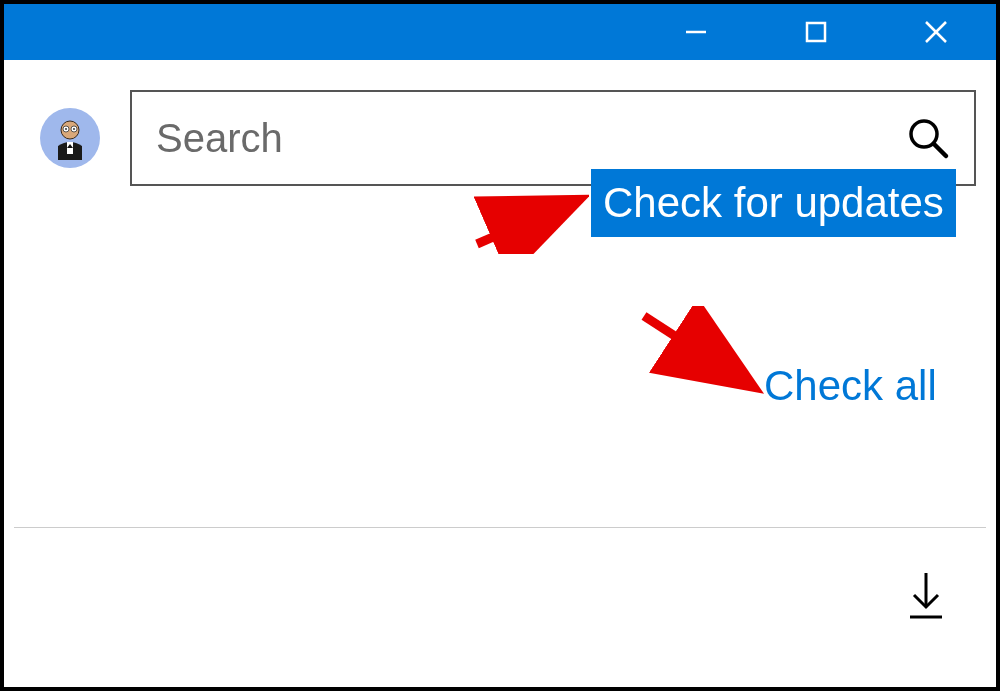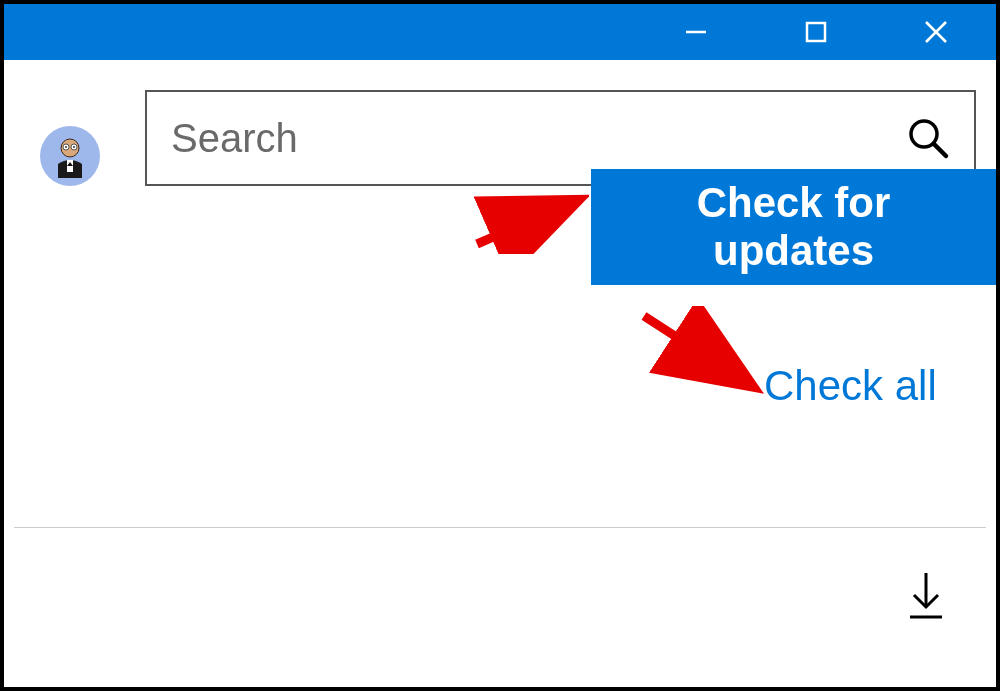--- a/index.html
+++ b/index.html
@@ -38,22 +38,22 @@
       color: #fff;
       cursor: pointer;
     }
     .win-btn svg { stroke: #fff; fill: none; }
     .content-area {
       padding: 30px 20px 0 36px;
       position: relative;
     }
     .top-row {
       display: flex;
-      align-items: flex-end;
-      gap: 45px;
+      align-items: center;
+      gap: 30px;
     }
     .avatar {
       width: 60px;
       height: 60px;
       border-radius: 50%;
       background: #9fb8ec;
       display: flex;
       align-items: center;
       justify-content: center;
       overflow: hidden;
@@ -78,22 +78,22 @@
     }
     .search-input::placeholder { color: #6a6a6a; }
     .search-icon { width: 44px; height: 44px; flex-shrink: 0; }
     .check-btn {
       position: absolute;
       left: 587px;
       top: 165px;
       background: #0078d7;
       color: #fff;
       font-size: 42px;
-      font-weight: 700;
-      padding: 10px 24px;
+      font-weight: 400;
+      padding: 10px 12px;
       border: none;
       cursor: pointer;
       font-family: inherit;
     }
     .update-all-link {
       position: absolute;
       left: 760px;
       top: 358px;
       color: #0078d7;
       font-size: 42px;

